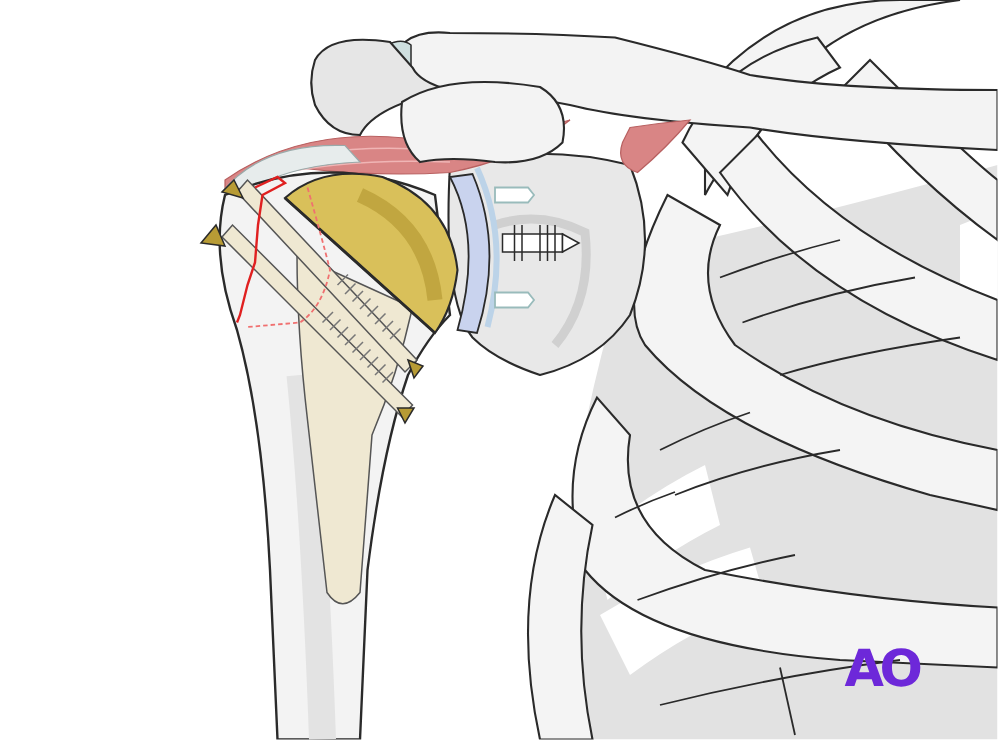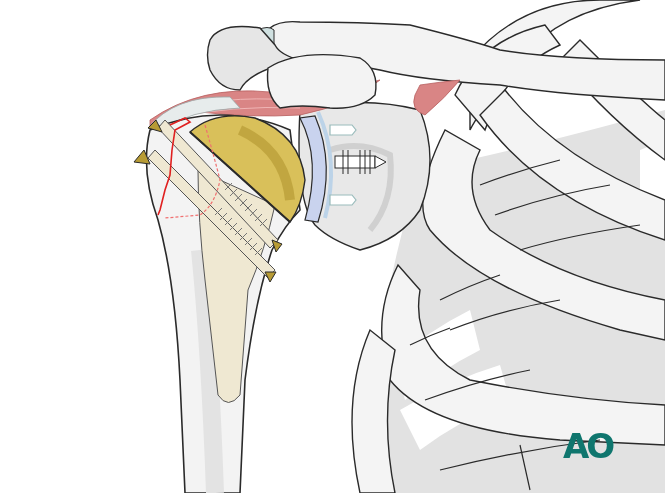--- a/index.html
+++ b/index.html
@@ -1,21 +1,21 @@
 <!DOCTYPE html>
 <html><head>
 <meta charset="utf-8">
 <style>
   html, body { margin:0; padding:0; background:#ffffff; }
   body { width:665px; height:493px; overflow:hidden; position:relative; font-family:"Liberation Sans", sans-serif; }
   #stage { position:absolute; left:0; top:0; width:665px; height:493px; }
   #stage svg { display:block; }
   .logo {
     position:absolute; left:563px; top:428px; width:60px; height:36px;
-    color:#0f766e; font-family:"DejaVu Sans", sans-serif; font-size:34px; font-weight:bold;
+    color:#6d28d9; font-family:"DejaVu Sans", sans-serif; font-size:34px; font-weight:bold;
     letter-spacing:-3px; line-height:36px;
   }
 </style>
 </head>
 <body>
 
 <div id="stage">
 <svg width="665" height="493" viewBox="0 0 665 493" xmlns="http://www.w3.org/2000/svg">
 
   <g>

